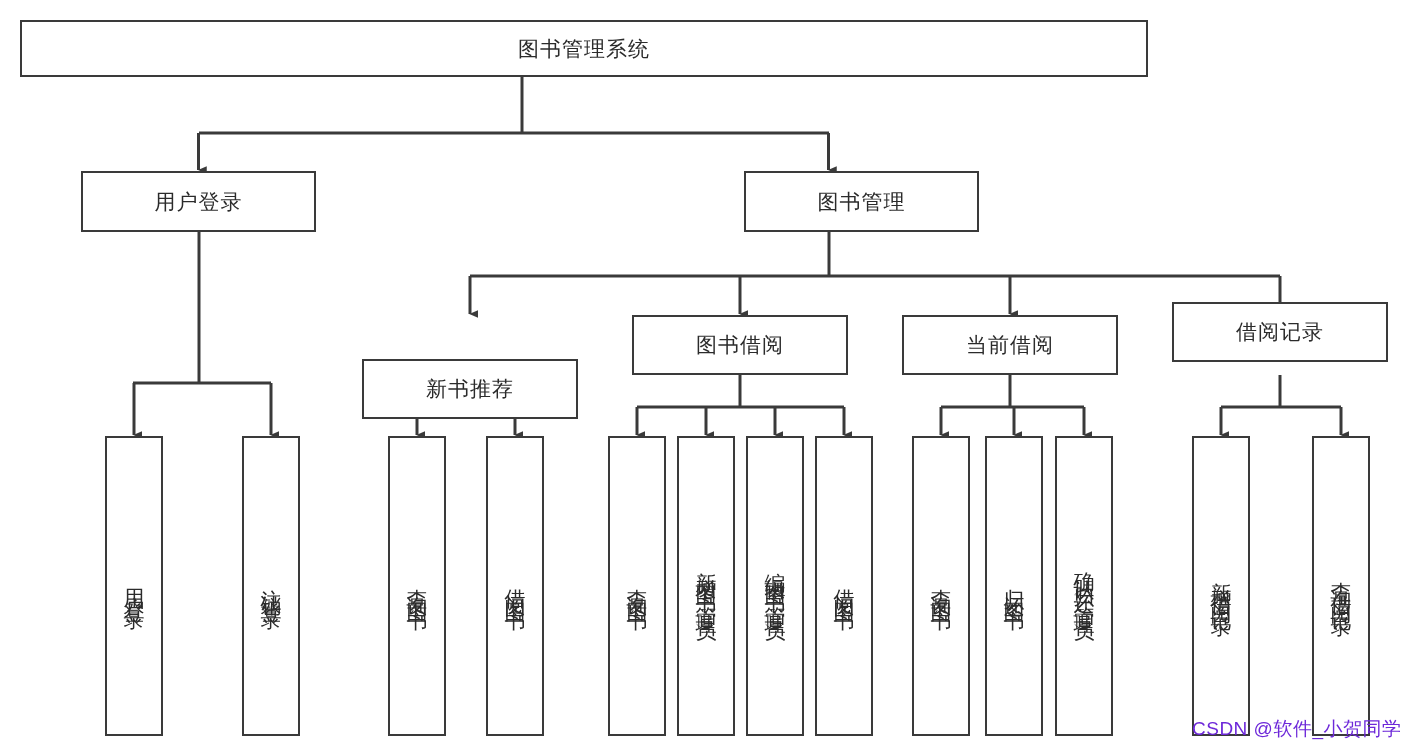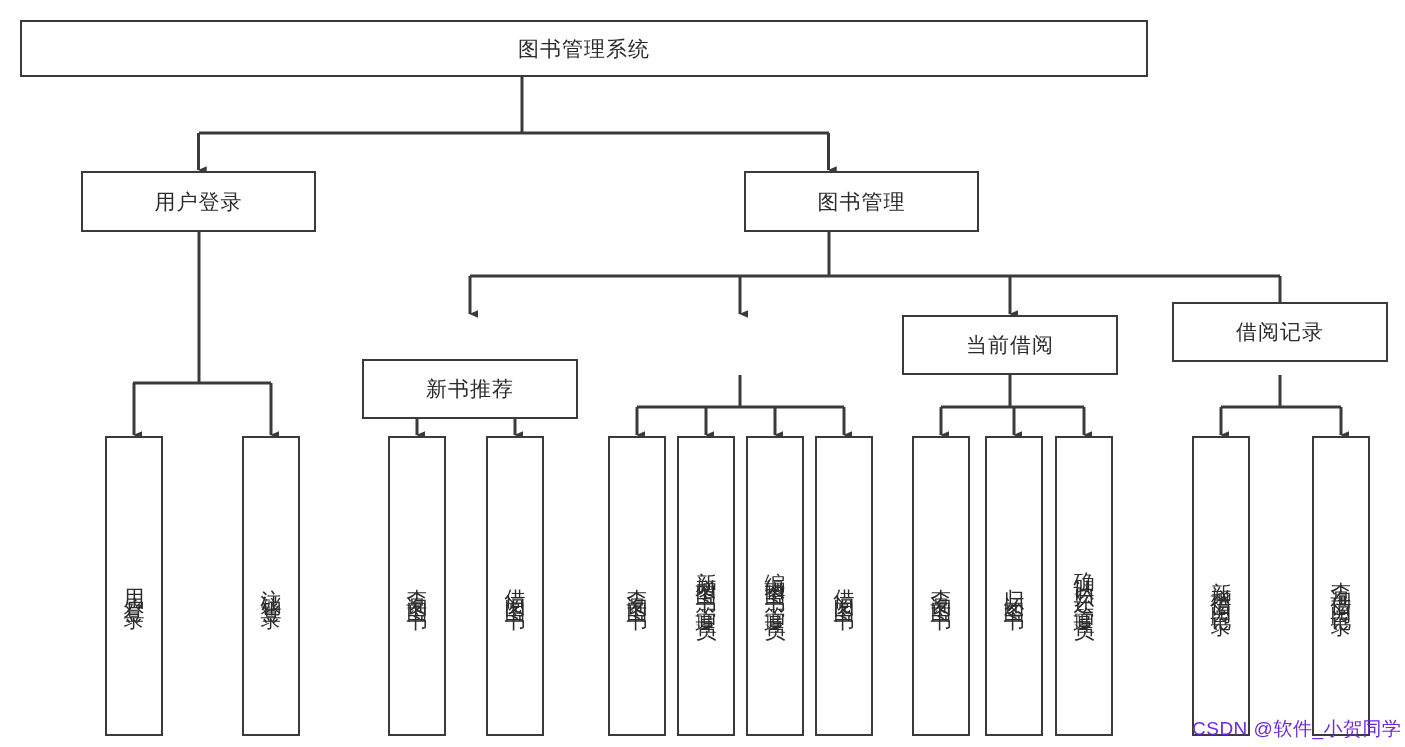--- a/index.html
+++ b/index.html
@@ -116,20 +116,23 @@
   <div class="node h-node" style="left: 81px; top: 171px; width: 235px; height: 61px;">
     <span>用户登录</span>
   </div>
   <div class="node h-node" style="left: 744px; top: 171px; width: 235px; height: 61px;">
     <span>图书管理</span>
   </div>
 
   <div class="node h-node" style="left: 362px; top: 315px; width: 216px; height: 60px; margin-top: 44px;">
     <span>新书推荐</span>
   </div>
+  <div class="node h-node" style="left: 632px; top: 315px; width: 216px; height: 60px;">
+    <span>图书借阅</span>
+  </div>
   <div class="node h-node" style="left: 902px; top: 315px; width: 216px; height: 60px; text-align: right;">
     <span>当前借阅</span>
   </div>
   <div class="node h-node" style="left: 1172px; top: 302px; width: 216px; height: 60px;">
     <span>借阅记录</span>
   </div>
 
   <div class="node v-node" style="left: 105px; top: 436px; width: 58px; height: 300px;">
     <span class="v-label">用户登录</span>
   </div>

